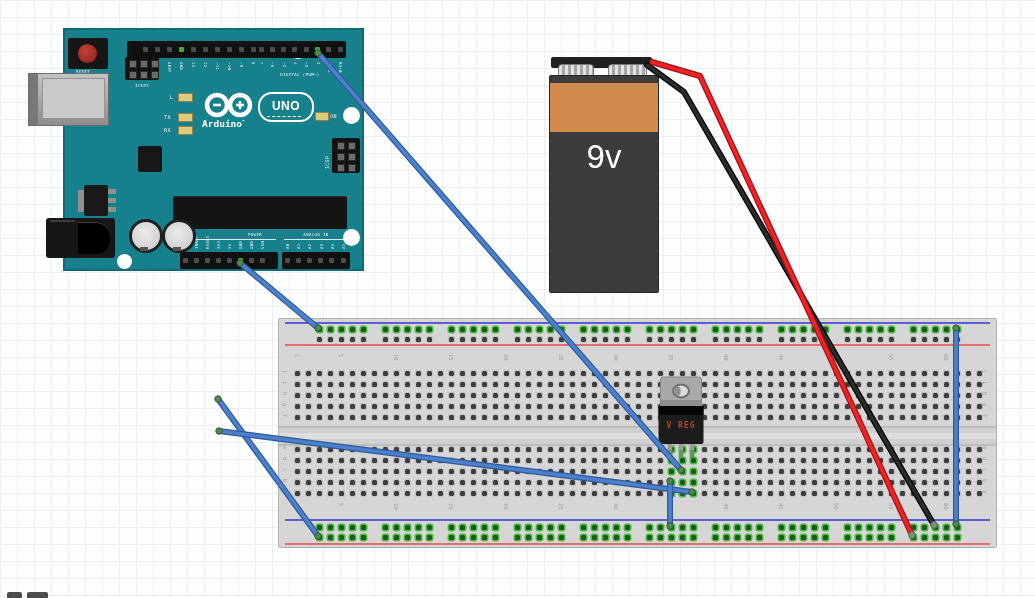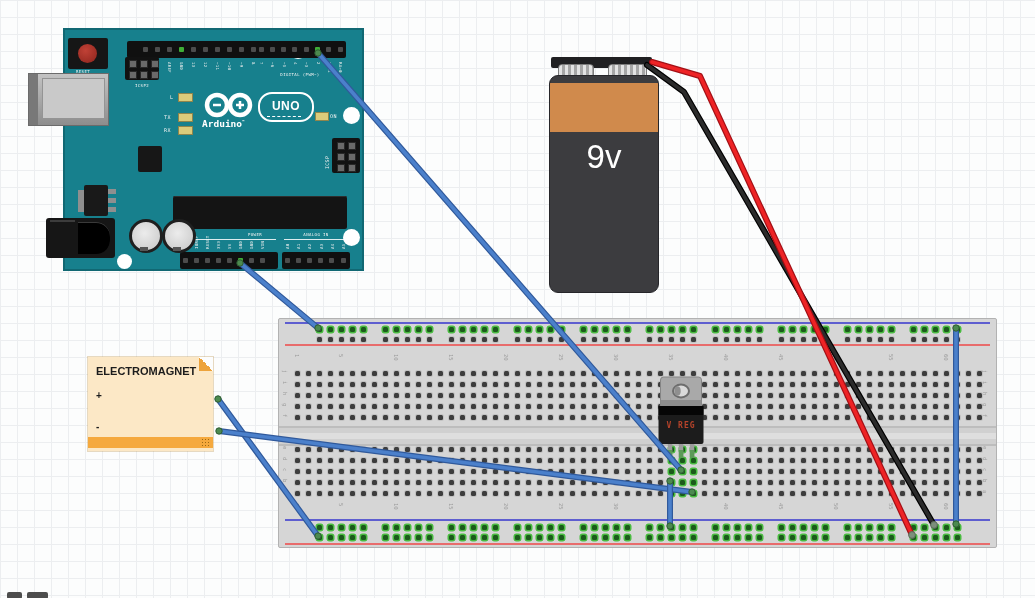--- a/index.html
+++ b/index.html
@@ -39,21 +39,21 @@
     border-radius:14px;color:#fff;text-align:center;font:bold 12px "Liberation Sans",sans-serif;line-height:24px;letter-spacing:.5px;}
   #uno-dash{position:absolute;left:204px;top:88px;width:34px;border-top:1.5px dashed #fff;}
   #brand{position:absolute;left:139px;top:90px;color:#fff;font:bold 9.5px "DejaVu Sans Mono",monospace;}
   #brand sup{font-size:4px;}
   
   #battery{position:absolute;left:549px;top:57px;width:108px;height:236px;z-index:2;}
   #bat-clip{position:absolute;left:2px;top:0;width:101px;height:11px;background:#202022;border-radius:2px;}
   .bat-term{position:absolute;height:18px;top:7px;border:1px solid #7d7d7d;border-radius:4px;
     background:repeating-linear-gradient(90deg,#e3e3e3 0 3px,#a6a6a6 3px 6px);}
   #bat-body{position:absolute;left:0;top:18px;width:108px;height:216px;background:#3c3c3f;
-    border:1px solid #26262a;border-radius:9px;overflow:hidden;}
+    border:1px solid #26262a;border-radius:2px;overflow:hidden;}
   #bat-band{position:absolute;left:0;top:7px;width:108px;height:49px;background:#d08a4c;}
   #bat-label{position:absolute;left:0;top:62px;width:108px;text-align:center;color:#fff;
     font:33px "Liberation Sans",sans-serif;}
   
   #note{position:absolute;left:88px;top:357px;width:125px;height:94px;background:#fce8c6;
     box-shadow:0 0 0 1px rgba(190,150,80,.35);z-index:2;}
   #note-fold{position:absolute;right:0;top:0;width:14px;height:14px;
     background:linear-gradient(225deg,#fcfdfd 0 50%,#eda33b 50% 100%);}
   #note-title{position:absolute;left:8px;top:8px;font:bold 11px "Liberation Sans",sans-serif;color:#1c1c1c;}
   .note-line{position:absolute;left:8px;font:bold 10px "Liberation Sans",sans-serif;color:#1c1c1c;}
@@ -952,28 +952,20 @@
       <span class="bbtxt" style="left: 9px; top: 138px;">d</span>
       <span class="bbtxt" style="left: 709px; top: 138px;">d</span>
       <span class="bbtxt" style="left: 9px; top: 149px;">c</span>
       <span class="bbtxt" style="left: 709px; top: 149px;">c</span>
       <span class="bbtxt" style="left: 9px; top: 160px;">b</span>
       <span class="bbtxt" style="left: 709px; top: 160px;">b</span>
       <span class="bbtxt" style="left: 9px; top: 171px;">a</span>
       <span class="bbtxt" style="left: 709px; top: 171px;">a</span>
     </div>
 
-  <div id="note">
-    <div id="note-fold"></div>
-    <div id="note-title">ELECTROMAGNET</div>
-    <div class="note-line" style="top:33px">+</div>
-    <div class="note-line" style="top:64px">-</div>
-    <div id="note-bar"></div>
-    <div id="note-grip"></div>
-  </div>
 
   <div id="battery">
     <div id="bat-clip"></div>
     <div class="bat-term" style="left:9px;width:34px"></div>
     <div class="bat-term" style="left:59px;width:37px"></div>
     <div id="bat-body">
       <div id="bat-band"></div>
       <div id="bat-label">9v</div>
     </div>
   </div>

